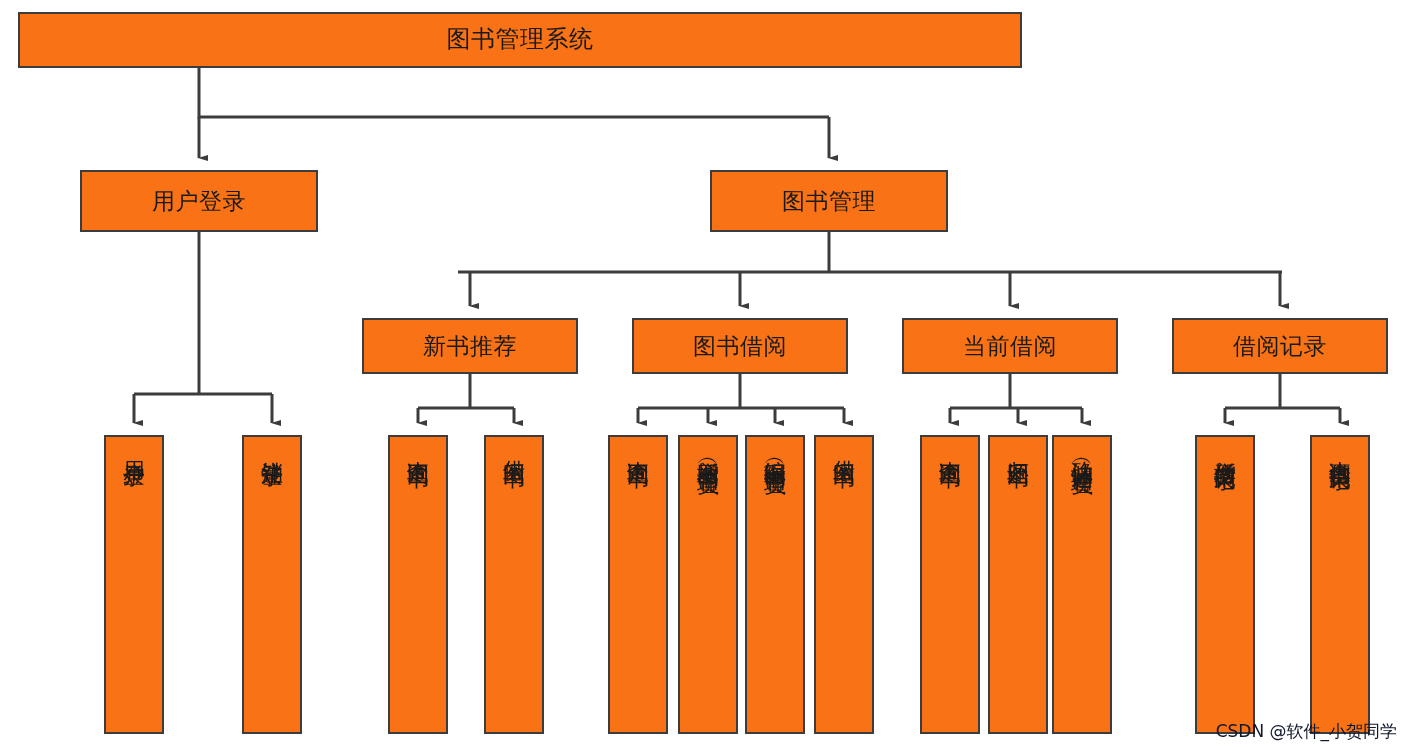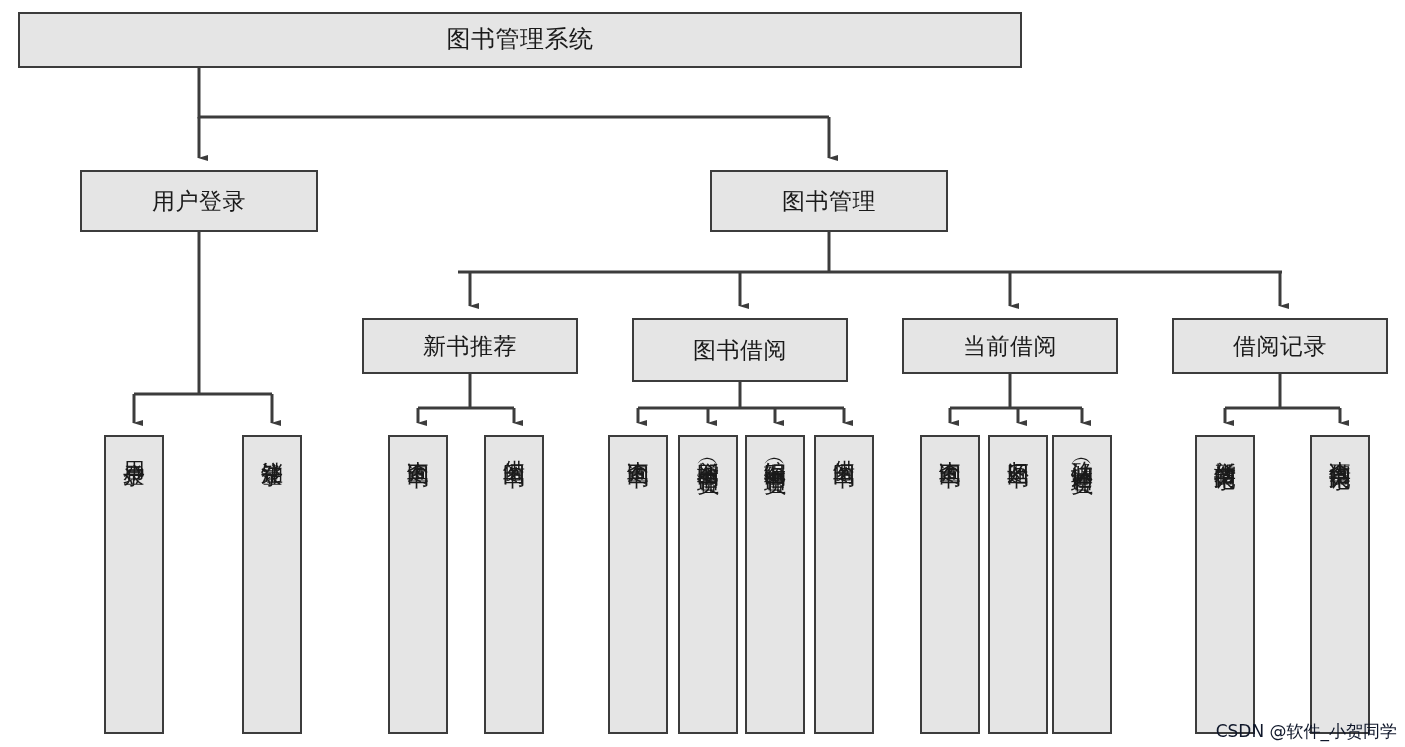--- a/index.html
+++ b/index.html
@@ -21,21 +21,21 @@
     position: absolute;
     left: 0;
     top: 0;
     width: 1405px;
     height: 747px;
   }
   .node {
     position: absolute;
     box-sizing: border-box;
     border: 2px solid #3c3c3c;
-    background: #e5e5e5;
+    background: #f97316;
     display: flex;
     align-items: center;
     justify-content: center;
     color: #1a1a1a;
     z-index: 2;
   }
   .node .lbl {
     display: block;
     white-space: nowrap;
     line-height: 1.22;
@@ -131,21 +131,21 @@
   <div class="node horiz" style="left:80px;top:170px;width:238px;height:62px;">
     <span class="lbl">用户登录</span>
   </div>
   <div class="node horiz" style="left:710px;top:170px;width:238px;height:62px;align-items:center;">
     <span class="lbl">图书管理</span>
   </div>
 
   <div class="node horiz" style="left:362px;top:318px;width:216px;height:56px;">
     <span class="lbl">新书推荐</span>
   </div>
-  <div class="node horiz" style="left:632px;top:318px;width:216px;height:64px;justify-content:center;">
+  <div class="node horiz" style="left:632px;top:318px;width:216px;height:56px;justify-content:center;">
     <span class="lbl">图书借阅</span>
   </div>
   <div class="node horiz" style="left:1172px;top:318px;width:216px;height:56px;">
     <span class="lbl">借阅记录</span>
   </div>
   <div class="node horiz" style="left:902px;top:318px;width:216px;height:56px;">
     <span class="lbl">当前借阅</span>
   </div>
 
   <div class="node vert" style="left:104px;top:435px;width:60px;height:299px;">

